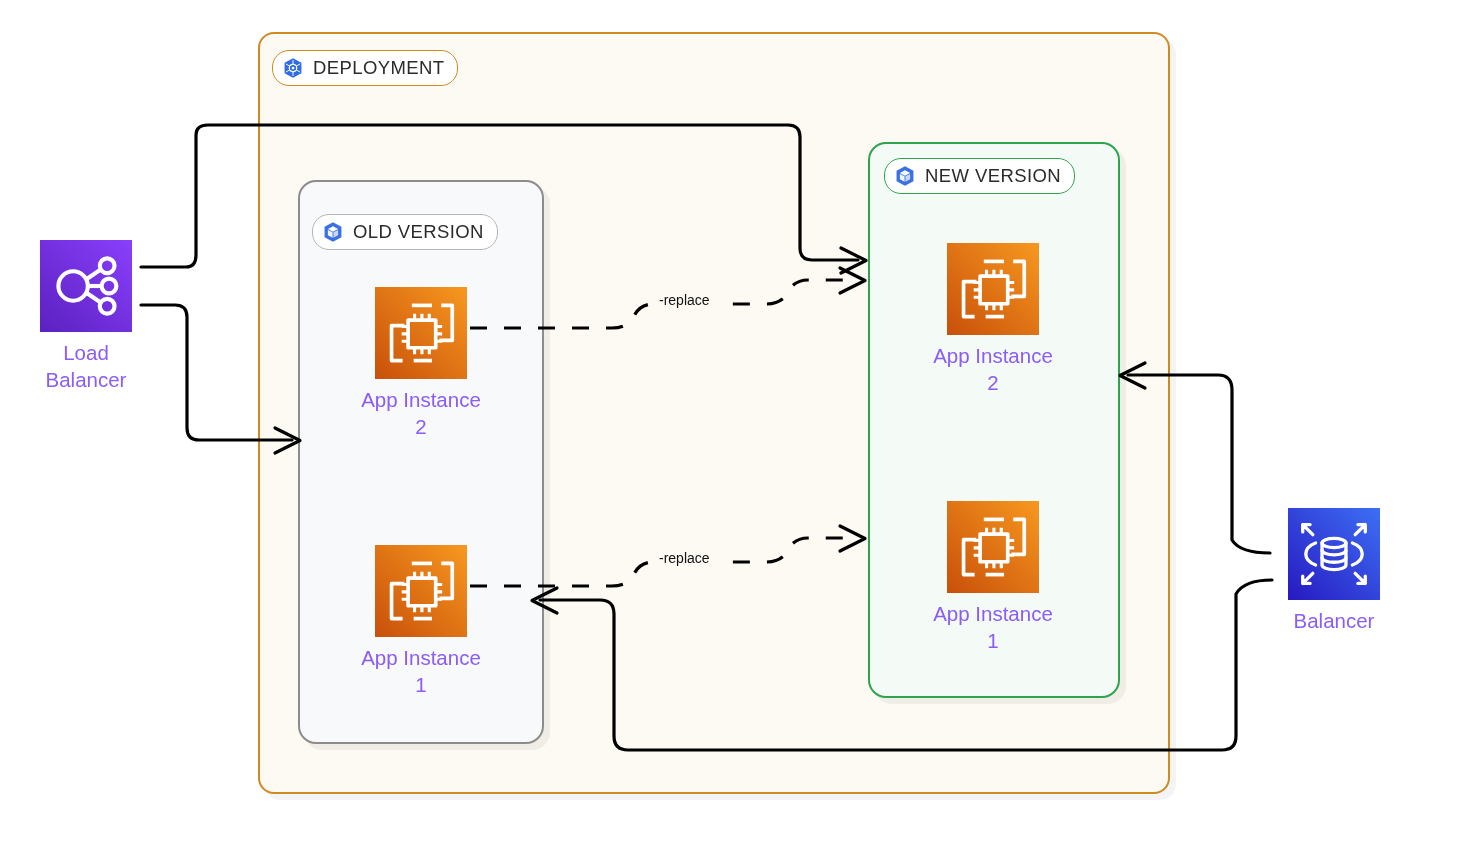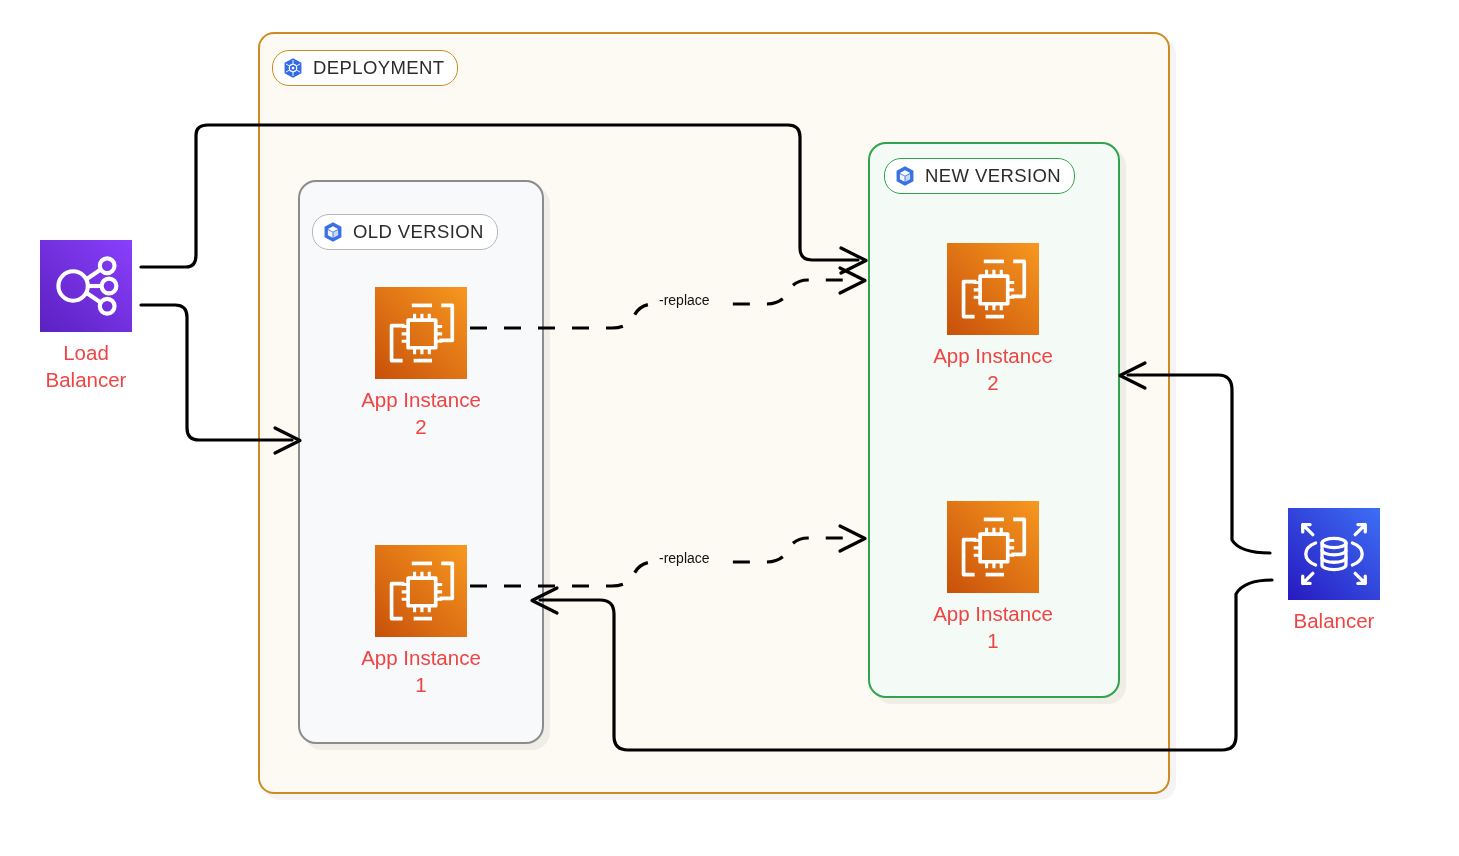--- a/index.html
+++ b/index.html
@@ -95,21 +95,21 @@
   .node-icon {
     width: 92px;
     height: 92px;
     margin: 0 auto;
     display: block;
   }
   .node-label {
     margin-top: 7px;
     font-size: 20.5px;
     line-height: 27px;
-    color: #ef4444;
+    color: #8b5cf6;
     font-family: "Liberation Sans", sans-serif;
     white-space: pre-line;
   }
   .node-lb   { left: 11px;  top: 240px; }
   .node-db   { left: 1259px; top: 508px; }
   .node-old2 { left: 346px; top: 287px; }
   .node-old1 { left: 346px; top: 545px; }
   .node-new2 { left: 918px; top: 243px; }
   .node-new1 { left: 918px; top: 501px; }
 

